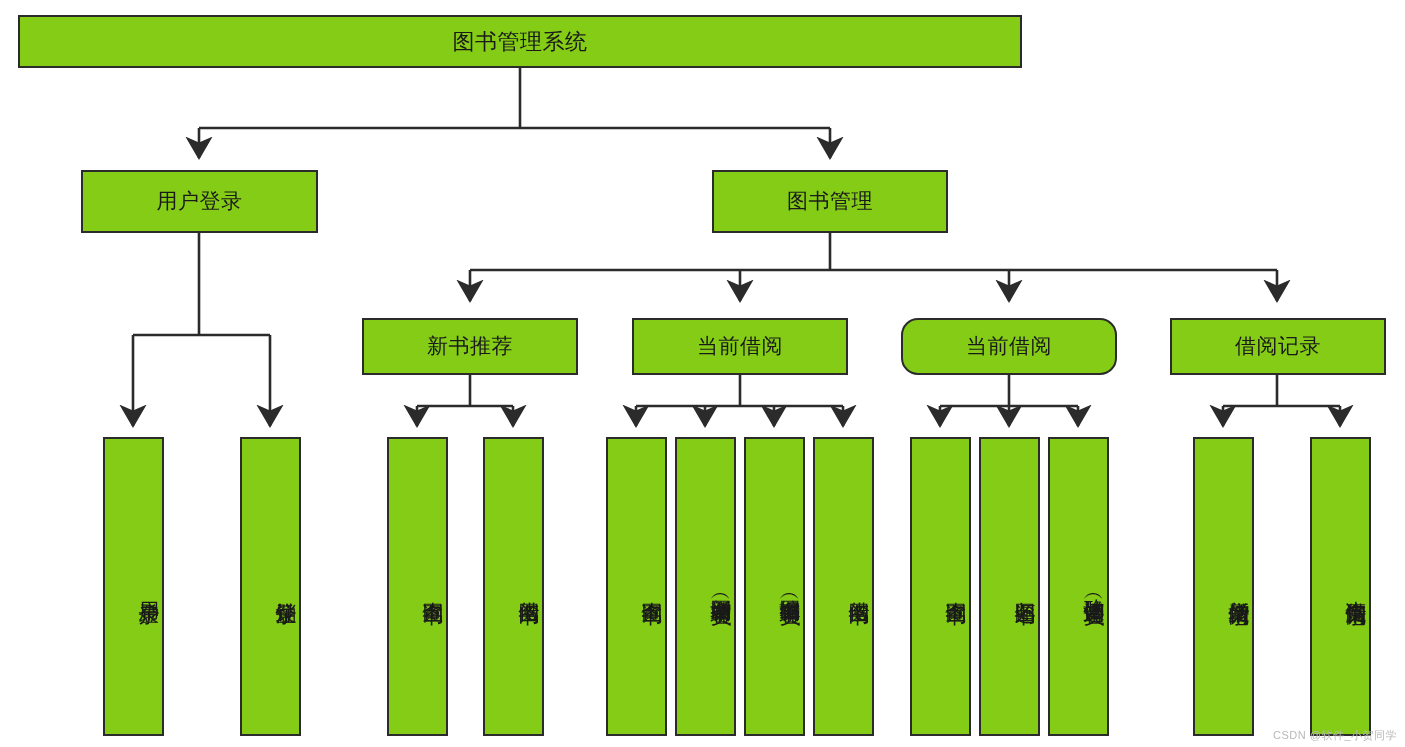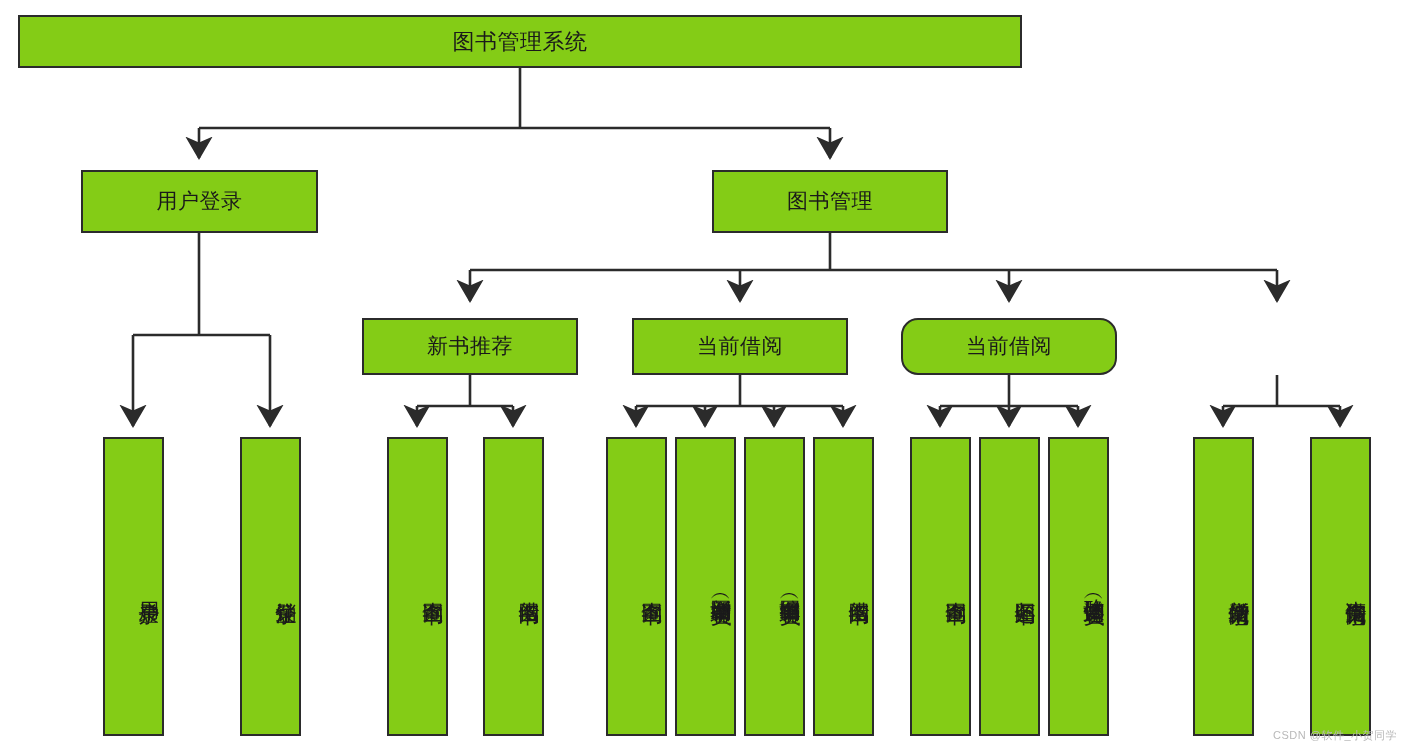--- a/index.html
+++ b/index.html
@@ -148,20 +148,23 @@
   </div>
 
   <div class="node h lvl2" style="left:632px; top:318px; width:216px; height:57px;">
     <span>当前借阅</span>
   </div>
 
   <div class="node h lvl2" style="left:901px; top:318px; width:216px; height:57px;border-radius:17px;">
     <span>当前借阅</span>
   </div>
 
+  <div class="node h lvl2" style="left:1170px; top:318px; width:216px; height:57px;">
+    <span>借阅记录</span>
+  </div>
 
   <div class="node leaf" style="left:103px; top:437px; width:61px; height:299px;">
     <span>用户登录</span>
   </div>
 
   <div class="node leaf" style="left:240px; top:437px; width:61px; height:299px;">
     <span>注销登录</span>
   </div>
 
   <div class="node leaf" style="left:387px; top:437px; width:61px; height:299px;">

